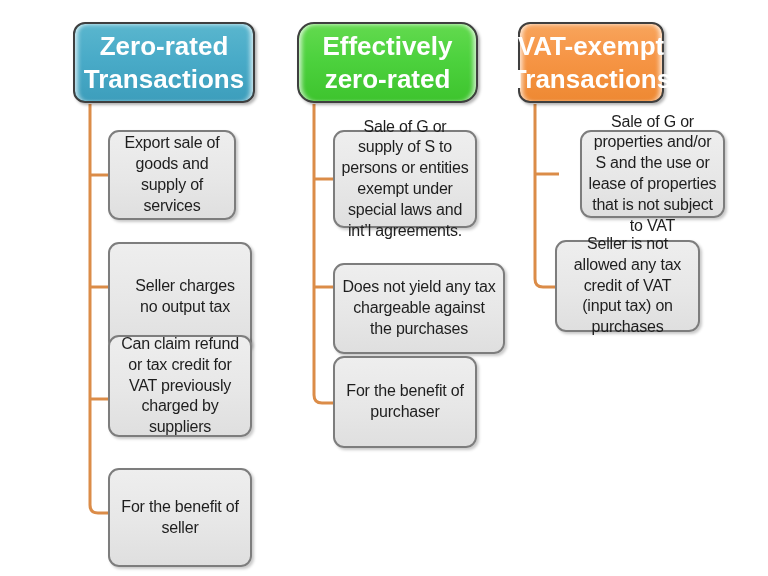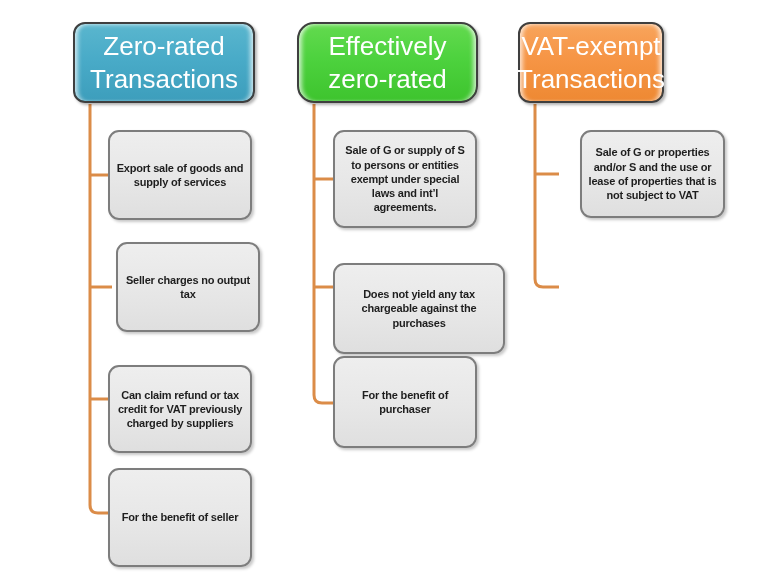--- a/index.html
+++ b/index.html
@@ -5,37 +5,37 @@
   html,body{margin:0;padding:0;background:#ffffff;}
   .stage{
     position:relative;width:768px;height:576px;background:#ffffff;overflow:hidden;
     font-family:"Liberation Sans",sans-serif;
   }
   .connectors{position:absolute;left:0;top:0;width:768px;height:576px;}
   .hdr{
     position:absolute;top:22px;height:81px;box-sizing:border-box;
     border:2px solid #3f3f3f;border-radius:12px;
     display:flex;align-items:center;justify-content:center;text-align:center;
-    color:#ffffff;font-size:26px;line-height:1.25;font-weight:400;
+    color:#ffffff;font-size:26px;line-height:1.25;font-weight:700;
     box-shadow:
       inset 5px 0 4px -2px rgba(255,255,255,.65),
       inset -5px 0 4px -2px rgba(255,255,255,.65),
       inset 0 3px 5px -2px rgba(255,255,255,.45),
       2px 2px 3px rgba(0,0,0,.30);
     padding:2px 4px;
   }
   .hdr-teal{background:linear-gradient(180deg,#5ab6ce 0%,#49abc8 45%,#3d9ebc 100%);}
   .hdr-green{background:linear-gradient(180deg,#63da4f 0%,#4dd23e 45%,#3ec42e 100%);border-radius:17px;}
   .hdr-orange{background:linear-gradient(180deg,#f8a45c 0%,#f69545 45%,#ee8933 100%);}
   .child{
     position:absolute;box-sizing:border-box;
     background:linear-gradient(180deg,#eeeeee 0%,#e7e7e7 55%,#dfdfdf 100%);
     border:2px solid #7d7d7d;border-radius:11px;
     display:flex;align-items:center;justify-content:center;text-align:center;
-    color:#1e1e1e;font-size:11px;font-weight:bold;line-height:1.3;
+    color:#1e1e1e;font-size:16px;font-weight:normal;line-height:1.3;
     letter-spacing:-0.2px;padding:4px 6px;
     box-shadow:2px 2px 3px rgba(0,0,0,.22);
   }
 </style>
 </head>
 <body>
 
 <div class="stage">
 
   <svg class="connectors" viewBox="0 0 768 576" xmlns="http://www.w3.org/2000/svg">
@@ -49,27 +49,27 @@
     <path d="M314 179 L337 179" fill="none" stroke="#DB8C48" stroke-width="3"></path>
     <path d="M314 287 L337 287" fill="none" stroke="#DB8C48" stroke-width="3"></path>
 
     <path d="M535 104 L535 279 Q535 287 543 287 L559 287" fill="none" stroke="#DB8C48" stroke-width="3"></path>
     <path d="M535 174 L559 174" fill="none" stroke="#DB8C48" stroke-width="3"></path>
   </svg>
 
   <div class="hdr hdr-teal" style="left:73px;width:182px;">
     <span>Zero-rated Transactions</span>
   </div>
-  <div class="child" style="left:108px;top:130px;width:144px;height:90px;text-align:center;">
+  <div class="child" style="left:108px;top:130px;width:128px;height:90px;text-align:center;">
     <span>Export sale of goods and supply of services</span>
   </div>
-  <div class="child" style="left:116px;top:242px;width:144px;height:90px;">
+  <div class="child" style="left:108px;top:242px;width:144px;height:110px;padding-left:16px;">
     <span>Seller charges no output tax</span>
   </div>
-  <div class="child" style="left:108px;top:365px;width:144px;height:88px;">
+  <div class="child" style="left:108px;top:335px;width:144px;height:102px;">
     <span>Can claim refund or tax credit for VAT previously charged by suppliers</span>
   </div>
   <div class="child" style="left:108px;top:468px;width:144px;height:99px;">
     <span>For the benefit of seller</span>
   </div>
 
   <div class="hdr hdr-green" style="left:297px;width:181px;">
     <span>Effectively zero-rated</span>
   </div>
   <div class="child" style="left:333px;top:130px;width:144px;height:98px;">
@@ -81,14 +81,17 @@
   <div class="child" style="left:333px;top:356px;width:144px;height:92px;">
     <span>For the benefit of purchaser</span>
   </div>
 
   <div class="hdr hdr-orange" style="left:518px;width:146px;">
     <span>VAT-exempt Transactions</span>
   </div>
   <div class="child" style="left:555px;top:130px;width:145px;height:88px;margin-left:25px;">
     <span>Sale of G or properties and/or S and the use or lease of properties that is not subject to VAT</span>
   </div>
+  <div class="child" style="left:555px;top:240px;width:145px;height:92px;">
+    <span>Seller is not allowed any tax credit of VAT (input tax) on purchases</span>
+  </div>
 
 </div>
 
 </body></html>

